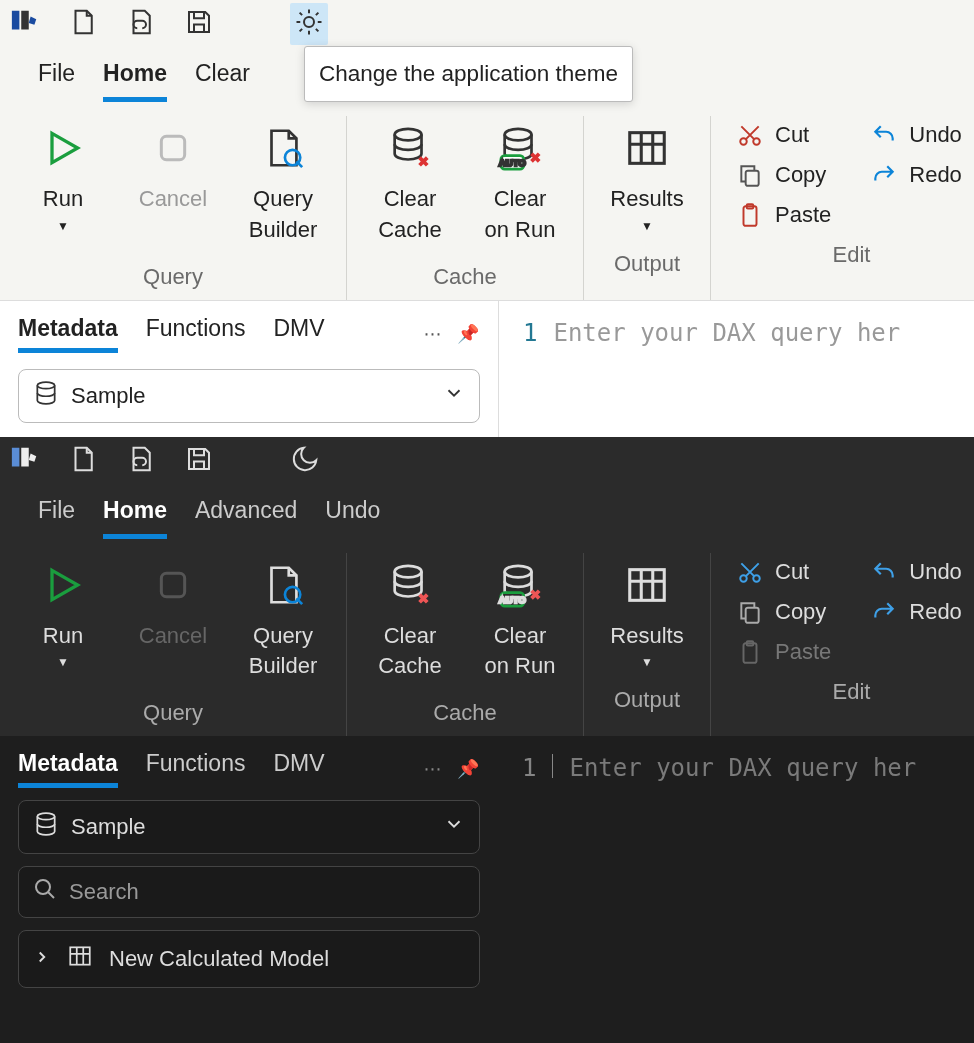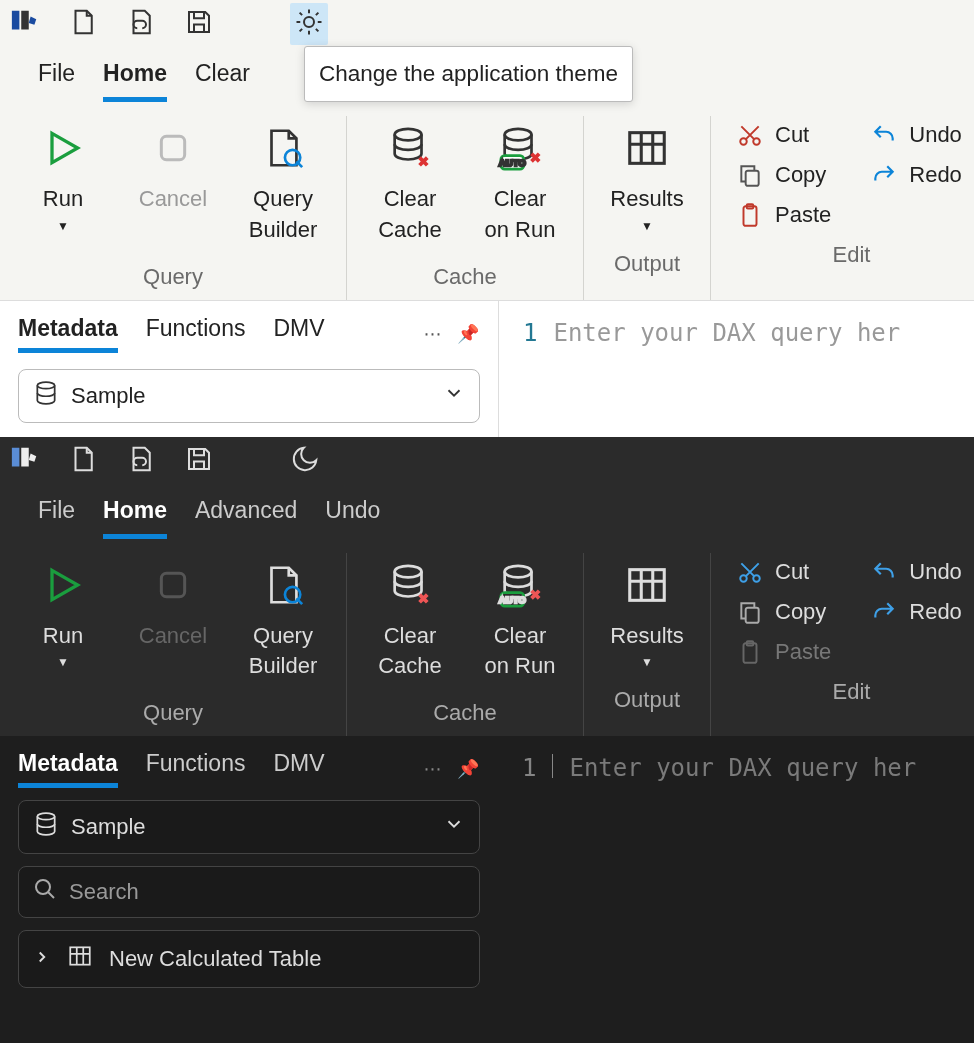--- a/index.html
+++ b/index.html
@@ -475,21 +475,21 @@
         <span>Search</span>
       </div>
       <div class="tree-item">
         <span><svg width="18" height="18" viewBox="0 0 24 24" fill="none" stroke="#ddd" stroke-width="2.5">
               <path d="M9 6l6 6-6 6"></path>
             </svg></span>
         <span><svg width="26" height="26" viewBox="0 0 24 24" fill="none" stroke="#ddd" stroke-width="1.6">
               <rect x="3" y="4" width="18" height="16"></rect>
               <path d="M3 10h18M9 4v16M15 4v16"></path>
             </svg></span>
-        <span>New Calculated Table</span>
+        <span>New Calculated Model</span>
       </div>
     </div>
     <div class="editor">
       <span class="ln">1</span>
       <span style="border-left:1px solid #888; height:24px;"></span>
       <span>Enter your DAX query her</span>
     </div>
   </div>
 </div>
 

